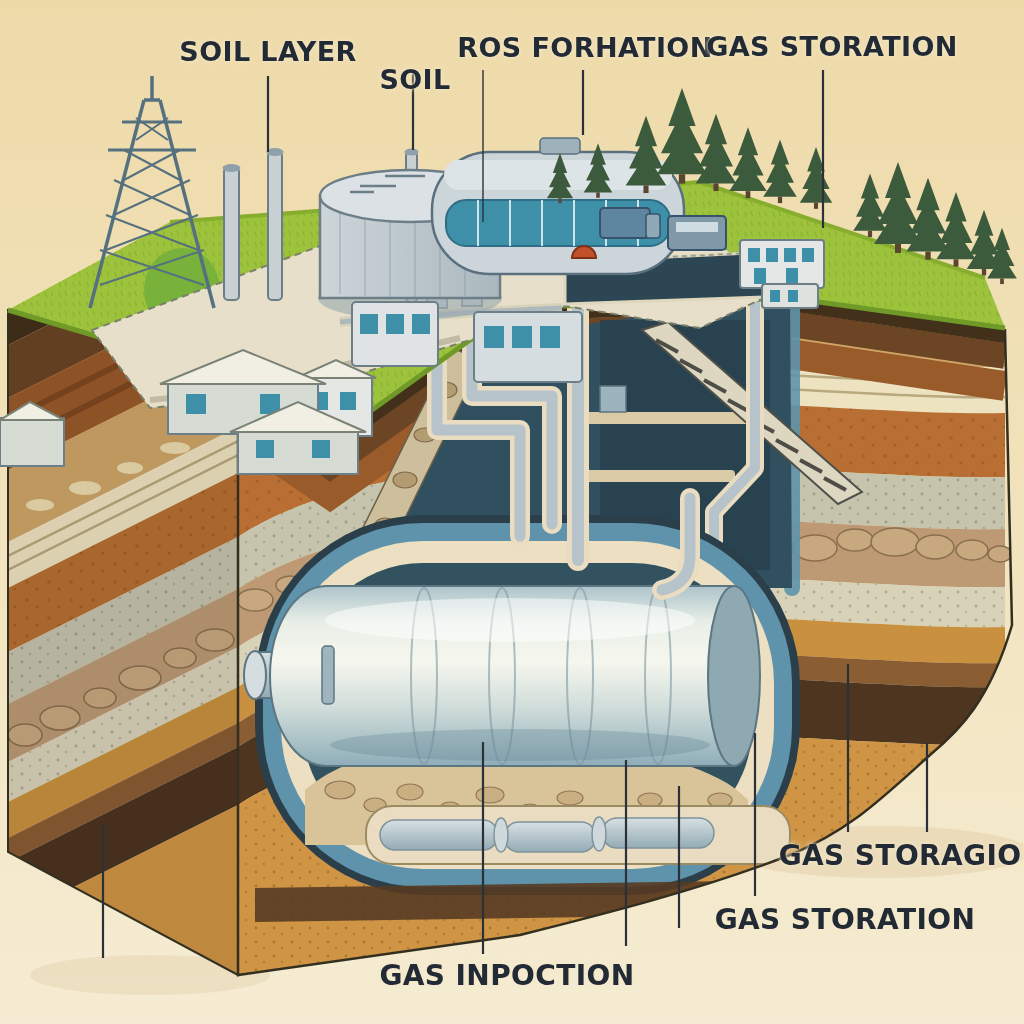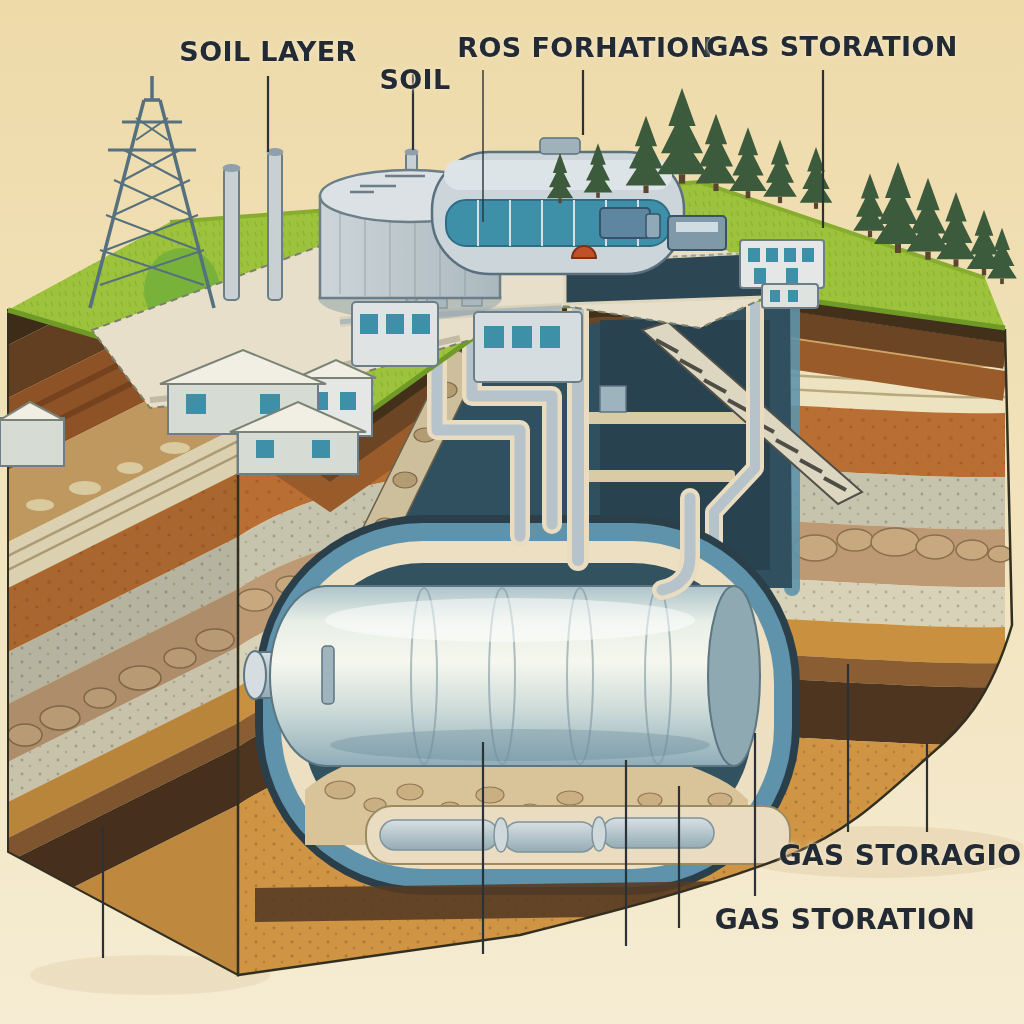--- a/index.html
+++ b/index.html
@@ -396,13 +396,14 @@
     <path d="M103,826 V958"></path>
   </g>
 </svg>
 
 <div class="lbl" id="lbl-soil-layer">SOIL LAYER</div>
 <div class="lbl" id="lbl-soil">SOIL</div>
 <div class="lbl" id="lbl-ros">ROS FORHATION</div>
 <div class="lbl" id="lbl-gas-top">GAS STORATION</div>
 <div class="lbl big" id="lbl-storagion">GAS STORAGION</div>
 <div class="lbl big" id="lbl-storation-right">GAS STORATION</div>
+<div class="lbl big" id="lbl-inpoction">GAS INPOCTION</div>
 </div>
 
 </body></html>

